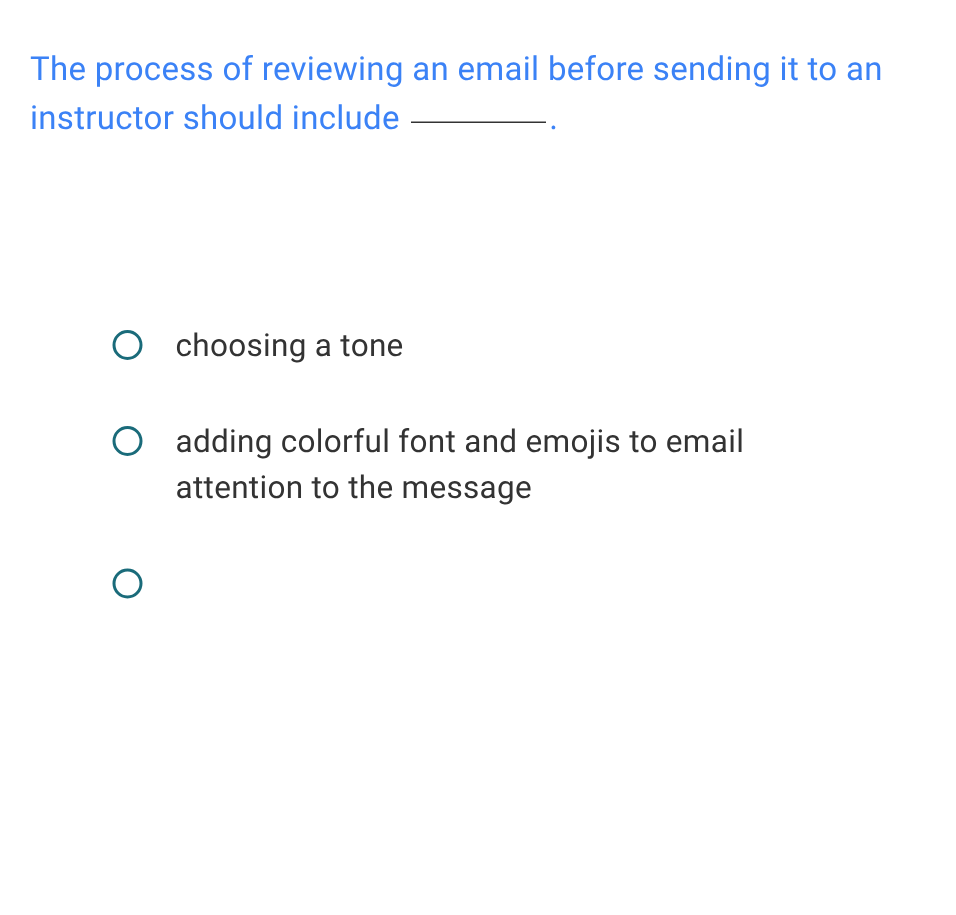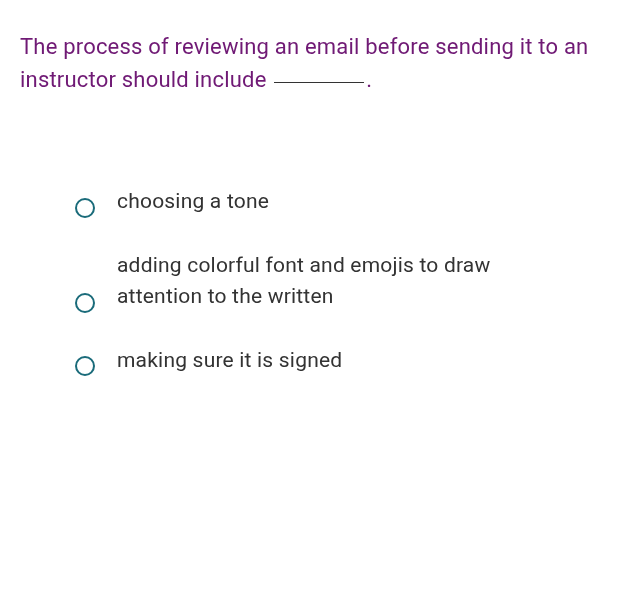--- a/index.html
+++ b/index.html
@@ -11,39 +11,39 @@
       font-family: -apple-system, BlinkMacSystemFont, 'Segoe UI', Roboto, Helvetica, Arial, sans-serif;
       background: #ffffff;
       width: 637px;
       height: 610px;
       padding: 30px 20px;
       color: #333333;
     }
     .question-text {
       font-size: 22px;
       line-height: 1.5;
-      color: #701a75;
-      margin-bottom: 90px;
+      color: #3b82f6;
+      margin-bottom: 120px;
       letter-spacing: 0.2px;
     }
     .blank-line {
       display: inline-block;
       border-bottom: 1.5px solid #333333;
       width: 90px;
       vertical-align: baseline;
       margin: 0 2px;
       position: relative;
       top: -4px;
     }
     .options {
       padding-left: 55px;
     }
     .option {
       display: flex;
-      align-items: flex-end;
+      align-items: flex-start;
       margin-bottom: 32px;
       cursor: pointer;
     }
     .radio-circle {
       flex-shrink: 0;
       width: 20px;
       height: 20px;
       border: 2.5px solid #1a6b7a;
       border-radius: 50%;
       margin-right: 22px;
@@ -65,19 +65,18 @@
   <span>The process of reviewing an email before sending it to an instructor should include </span><span class="blank-line"></span><span>.</span>
 </div>
 
 <div class="options">
   <div class="option">
     <span class="radio-circle"></span>
     <span class="option-text">choosing a tone</span>
   </div>
   <div class="option">
     <span class="radio-circle"></span>
-    <span class="option-text">adding colorful font and emojis to draw attention to the written</span>
+    <span class="option-text">adding colorful font and emojis to email attention to the message</span>
   </div>
   <div class="option">
     <span class="radio-circle"></span>
-    <span class="option-text">making sure it is signed</span>
   </div>
 </div>
 
 </body></html>

